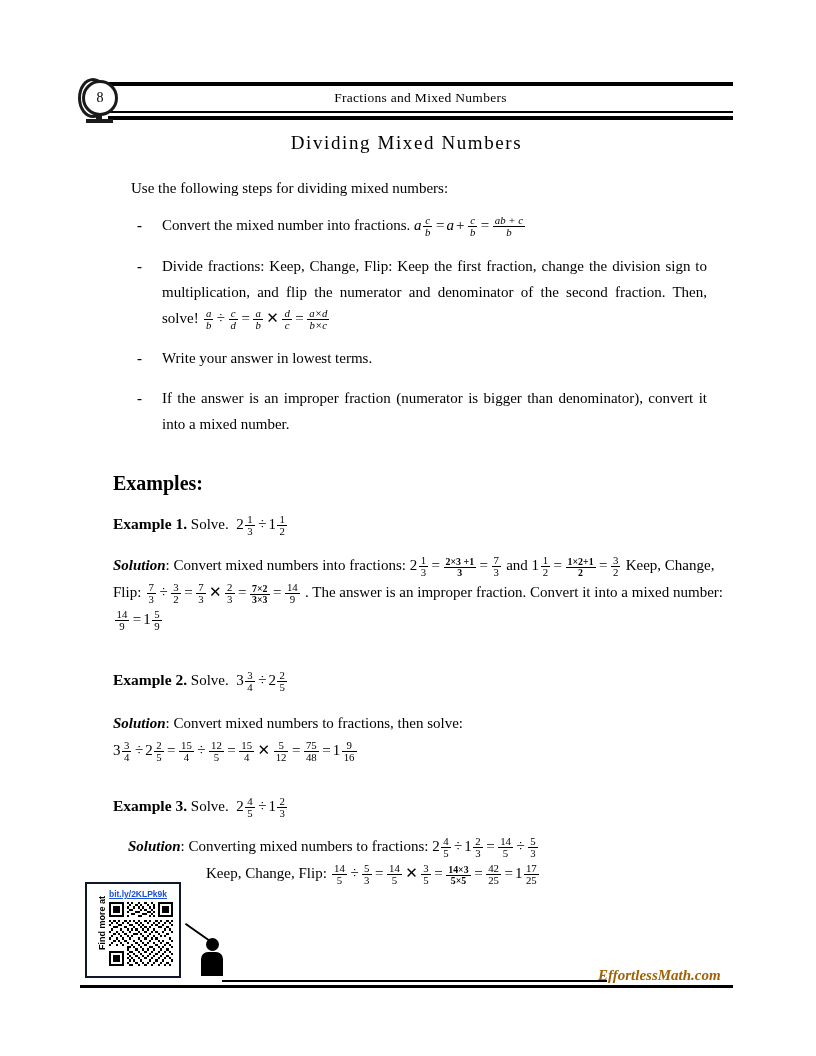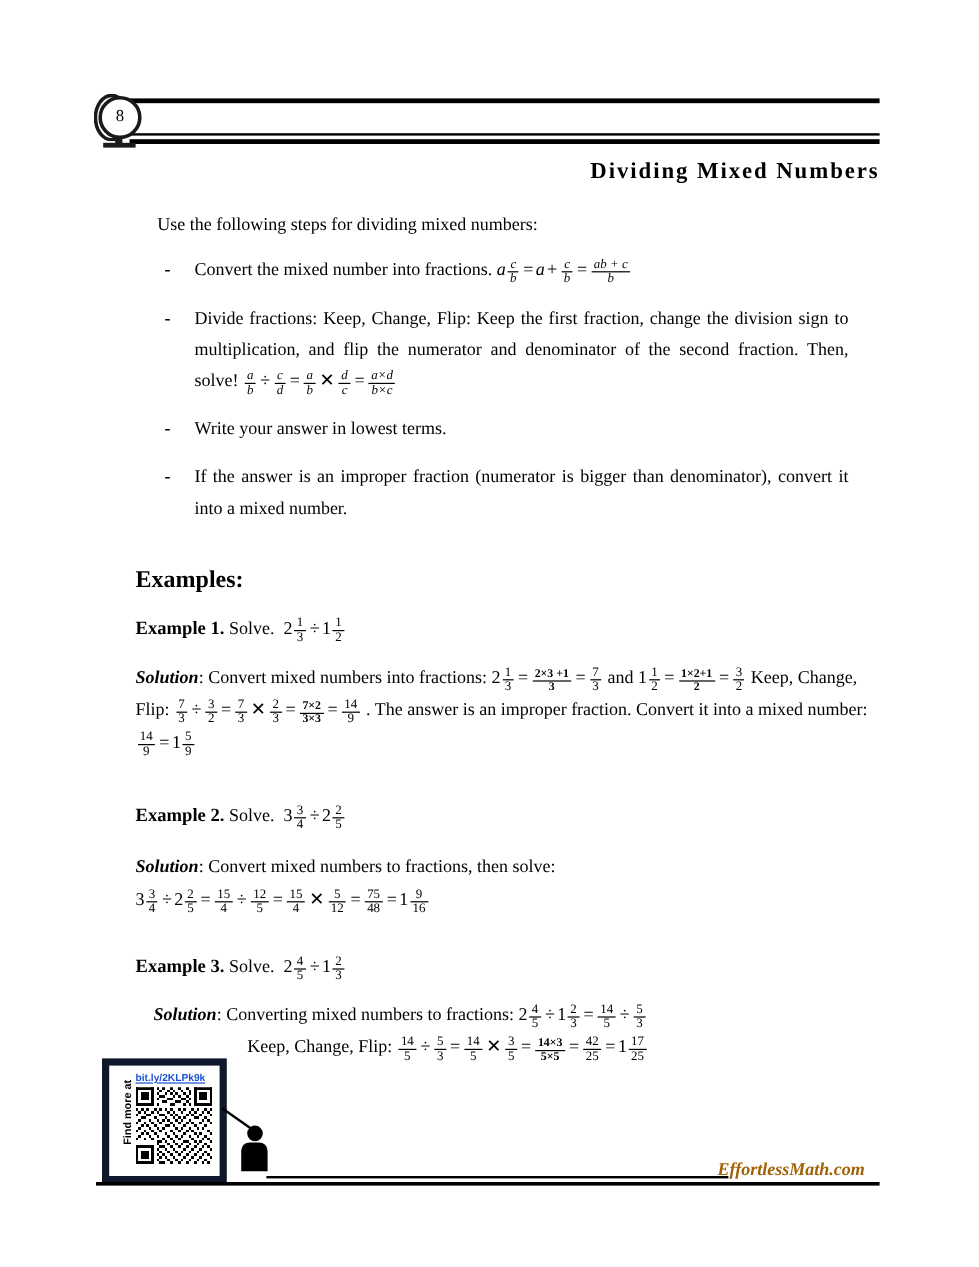--- a/index.html
+++ b/index.html
@@ -116,23 +116,23 @@
     border-radius: 50%;
     box-sizing: border-box;
   }
 
   
   .page-title {
     position: absolute;
     left: 80px;
     top: 132px;
     width: 653px;
-    text-align: right;
+    text-align: center;
     font-size: 19px;
-    font-weight: bold;
+    font-weight: normal;
     letter-spacing: 1.6px;
   }
 
   
   .intro {
     position: absolute;
     left: 131px;
     top: 180px;
     font-size: 15px;
   }
@@ -214,21 +214,21 @@
   .frac.sm .num, .frac.sm .den { font-size: 0.66em; }
   .op { padding: 0 2px; }
 
   
   .qr-box {
     position: absolute;
     left: 85px;
     top: 882px;
     width: 92px;
     height: 92px;
-    border: 6px solid #0f172a;
+    border: 2px solid #0f172a;
     background: #fff;
   }
   .qr-link {
     position: absolute;
     left: 12px;
     top: 5px;
     width: 78px;
     text-align: center;
     font-size: 8.5px;
     color: #1a4fd6;
@@ -320,20 +320,21 @@
     font-family: "Liberation Serif", serif;
   }
 </style>
 </head>
 <body>
 
 <div class="header">
   <div class="rule-thick-top"></div>
   <div class="rule-mid"></div>
   <div class="rule-bot"></div>
+  <div class="header-title">Fractions and Mixed Numbers</div>
 
   <div class="globe">
     <div class="globe-arc"></div>
     <div class="globe-ring"></div>
     <div class="globe-num">8</div>
     <div class="globe-neck"></div>
     <div class="globe-base"></div>
   </div>
 </div>
 

